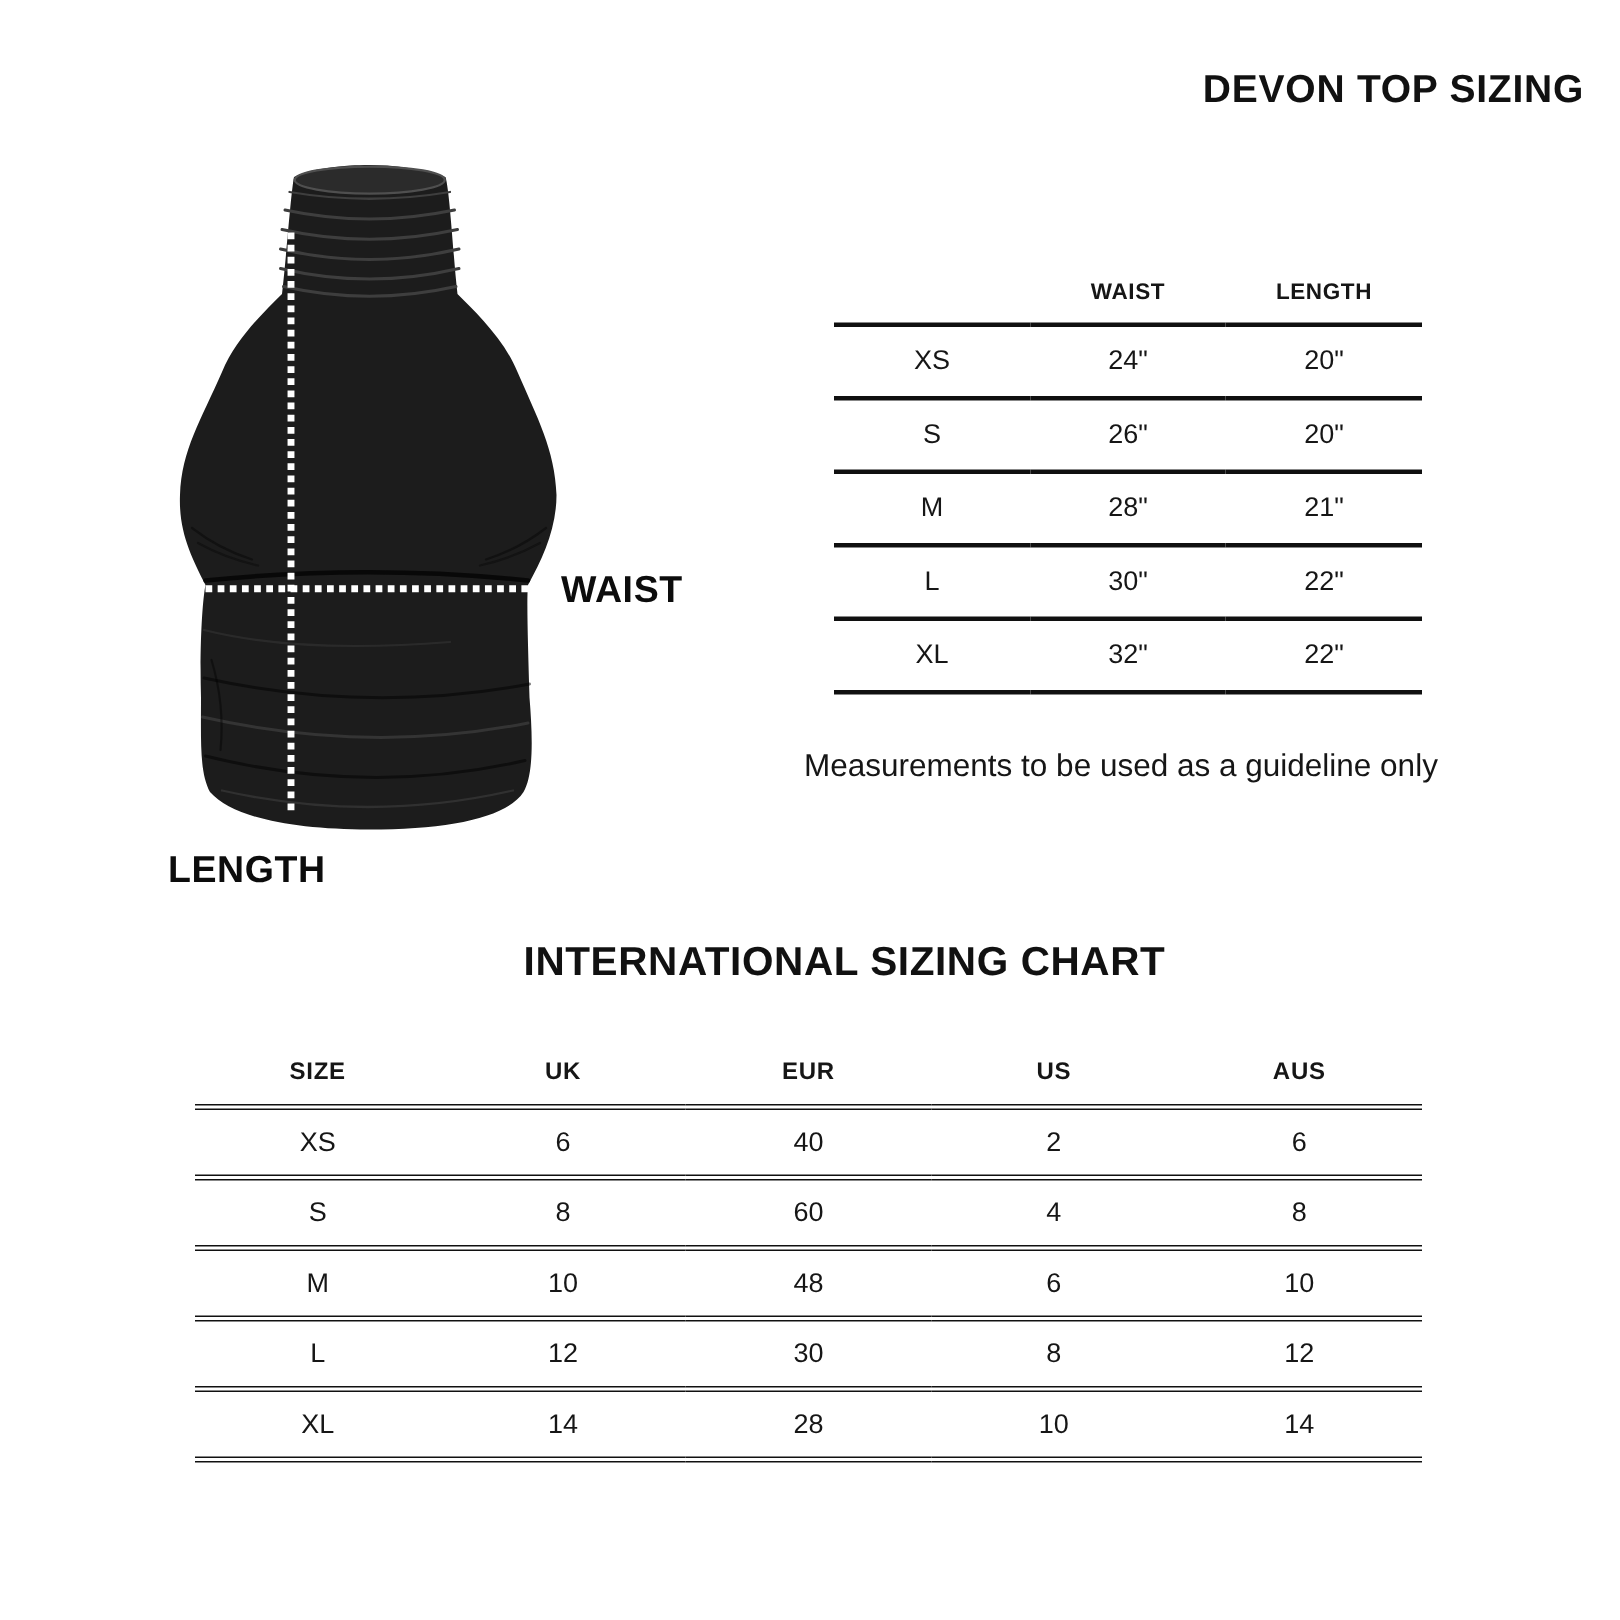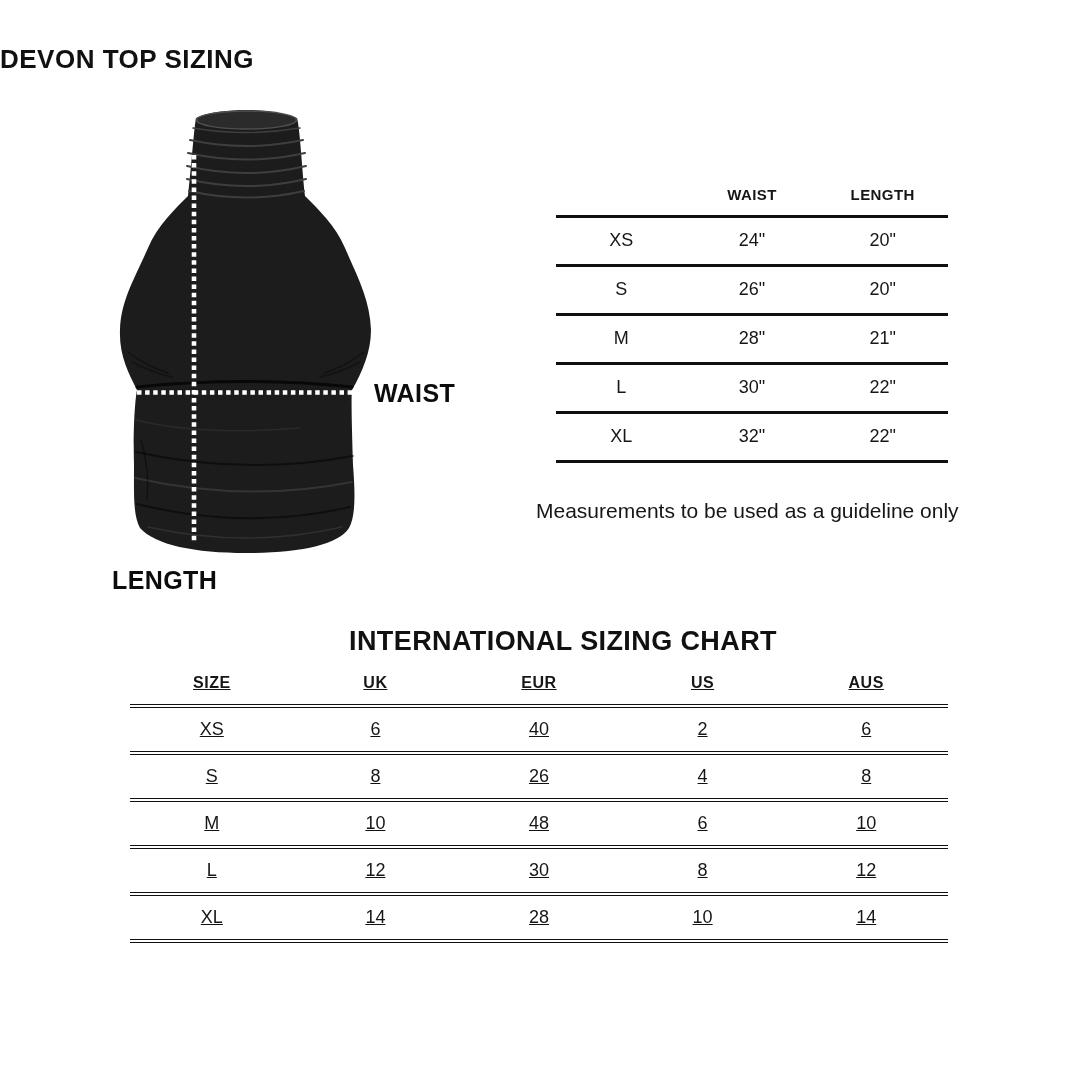--- a/index.html
+++ b/index.html
@@ -2,21 +2,21 @@
 <html><head>
 <meta charset="utf-8">
 <style>
   * { margin:0; padding:0; box-sizing:border-box; }
   html,body { background:#ffffff; }
   body { width:1080px; height:1080px; font-family:"Liberation Sans", sans-serif; color:#111; }
   .canvas { position:relative; width:1080px; height:1080px; background:#fff; overflow:hidden; }
 
   .page-title {
     position:absolute; left:0; top:44px; width:1056px;
-    text-align:left; font-size:26px; font-weight:bold; letter-spacing:.5px; color:#111;
+    text-align:right; font-size:26px; font-weight:bold; letter-spacing:.5px; color:#111;
   }
   .section-title {
     position:absolute; left:0; top:626px; width:1080px;
     text-align:center; font-size:27px; font-weight:bold; letter-spacing:.4px; color:#111;padding-left:46px;
   }
 
   .diagram { position:absolute; left:0; top:0; width:480px; height:620px; }
   .diagram svg { position:absolute; left:90px; top:105px; }
   .meas-label { position:absolute; font-weight:bold; font-size:25px; letter-spacing:.4px; color:#0c0c0c; }
   .meas-label.waist { left:374px; top:379px; }
@@ -29,21 +29,21 @@
   .t1 th { font-size:15px; font-weight:bold; height:42px; letter-spacing:.4px; }
   .t1 thead tr { border-bottom:3px solid #101010; }
   .t1 tbody tr { border-bottom:3px solid #101010; }
   .t1 td { font-size:18px; height:49px; }
 
   .note {
     position:absolute; left:536px; top:499px; width:400px; text-align:center;
     white-space:nowrap; font-size:21px; color:#161616;
   }
 
-  .t2 { left:130px; top:662px; width:818px;text-decoration:underline; }
+  .t2 { left:130px; top:694px; width:818px; }
   .t2 th { font-size:16px; font-weight:bold; height:44px; letter-spacing:.5px; }
   .t2 thead tr { border-bottom:4px double #101010; }
   .t2 tbody tr { border-bottom:4px double #101010; }
   .t2 td { font-size:18px; height:47px; }
 </style>
 </head>
 <body>
 
 <div class="canvas">
 
@@ -160,21 +160,21 @@
         <tr>
           <td>XS</td>
           <td>6</td>
           <td>40</td>
           <td>2</td>
           <td>6</td>
         </tr>
         <tr>
           <td>S</td>
           <td>8</td>
-          <td>26</td>
+          <td>60</td>
           <td>4</td>
           <td>8</td>
         </tr>
         <tr>
           <td>M</td>
           <td>10</td>
           <td>48</td>
           <td>6</td>
           <td>10</td>
         </tr>

